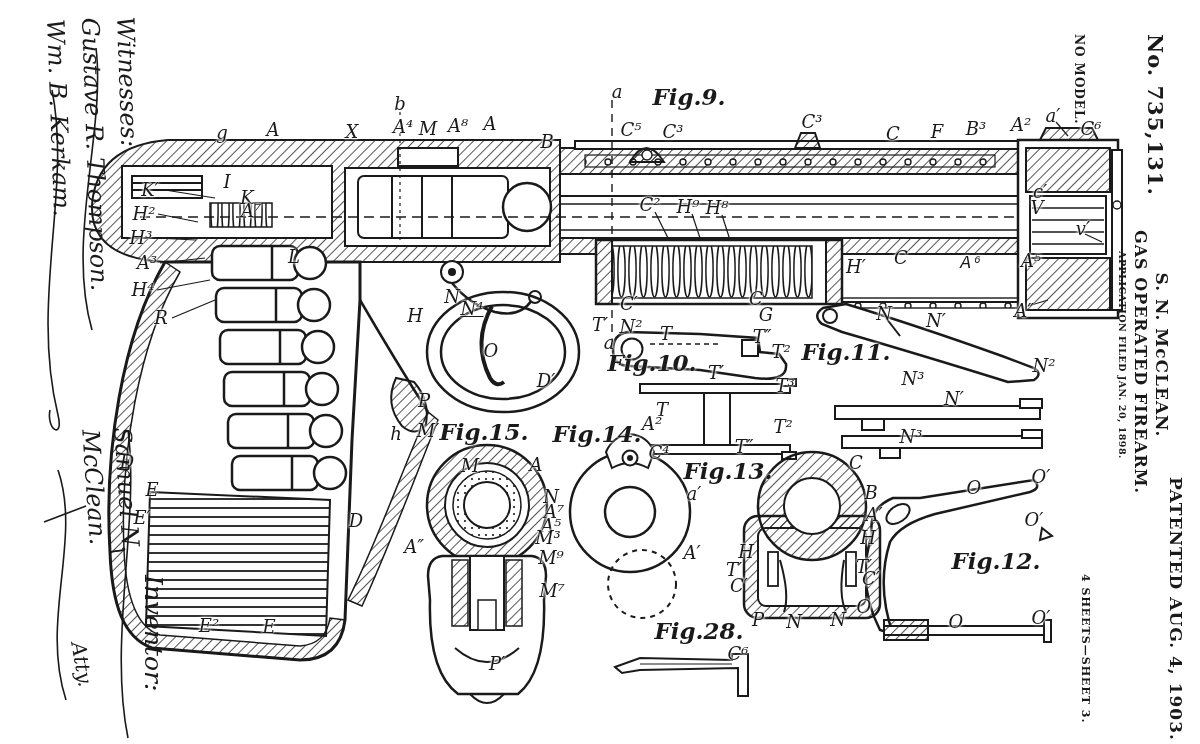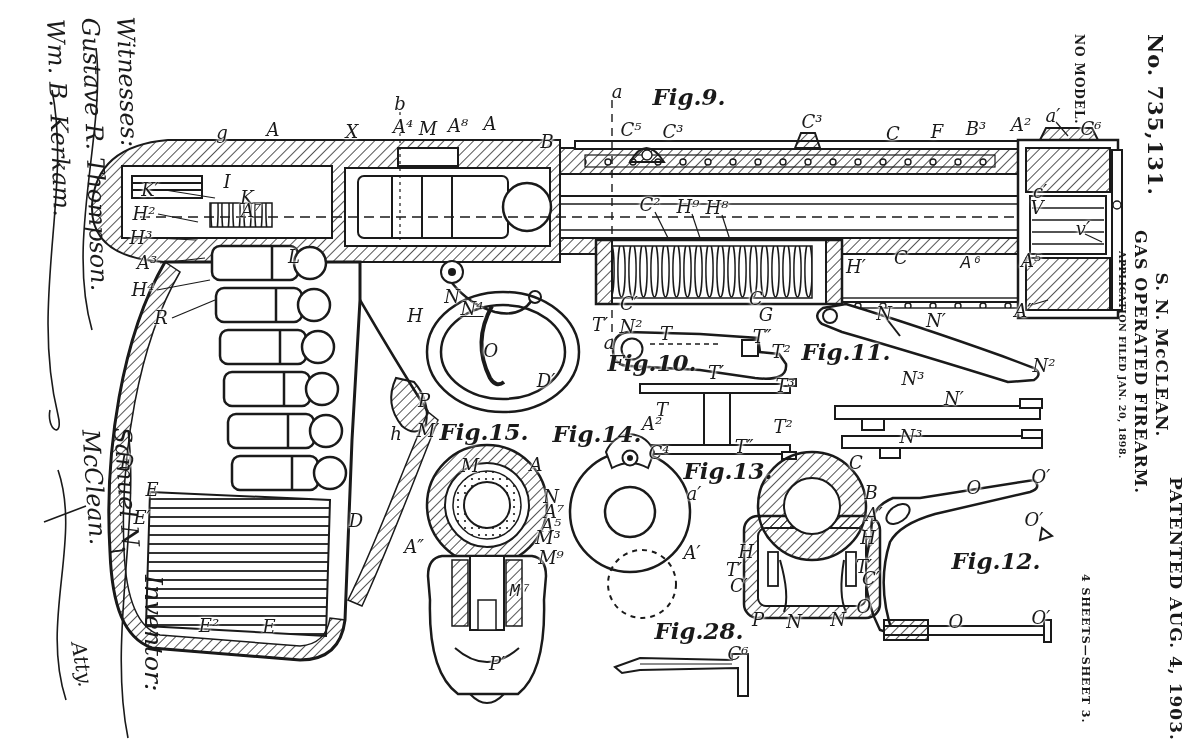--- a/index.html
+++ b/index.html
@@ -320,21 +320,21 @@
     <div class="ref-label" style="left: 694px; top: 494px;">a′</div>
     <div class="ref-label" style="left: 692px; top: 553px;">A′</div>
     <div class="ref-label" style="left: 470px; top: 466px;">M</div>
     <div class="ref-label" style="left: 536px; top: 465px;">A</div>
     <div class="ref-label" style="left: 551px; top: 497px;">N</div>
     <div class="ref-label" style="left: 554px; top: 512px;">A⁷</div>
     <div class="ref-label" style="left: 551px; top: 526px;">A⁵</div>
     <div class="ref-label" style="left: 548px; top: 538px;">M³</div>
     <div class="ref-label" style="left: 551px; top: 558px; text-align: center;">M⁹</div>
     <div class="ref-label" style="left: 414px; top: 547px;">A″</div>
-    <div class="ref-label" style="left: 520px; top: 591px; font-family: Liberation Mono, monospace;">M⁷</div>
+    <div class="ref-label" style="left: 552px; top: 591px;">M⁷</div>
     <div class="ref-label" style="left: 497px; top: 664px;">P′</div>
     <div class="ref-label" style="left: 738px; top: 654px;">C⁶</div>
     <div class="ref-label" style="left: 127px; top: 462px;">D</div>
     <div class="ref-label" style="left: 152px; top: 490px;">E</div>
     <div class="ref-label" style="left: 142px; top: 518px;">E′</div>
     <div class="ref-label" style="left: 356px; top: 521px;">D</div>
     <div class="ref-label" style="left: 209px; top: 626px;">E²</div>
     <div class="ref-label" style="left: 269px; top: 627px;">E</div>
     <div class="fig-caption" style="left: 689px; top: 96px;">Fig.9.</div>
     <div class="fig-caption" style="left: 652px; top: 362px;">Fig.10.</div>

